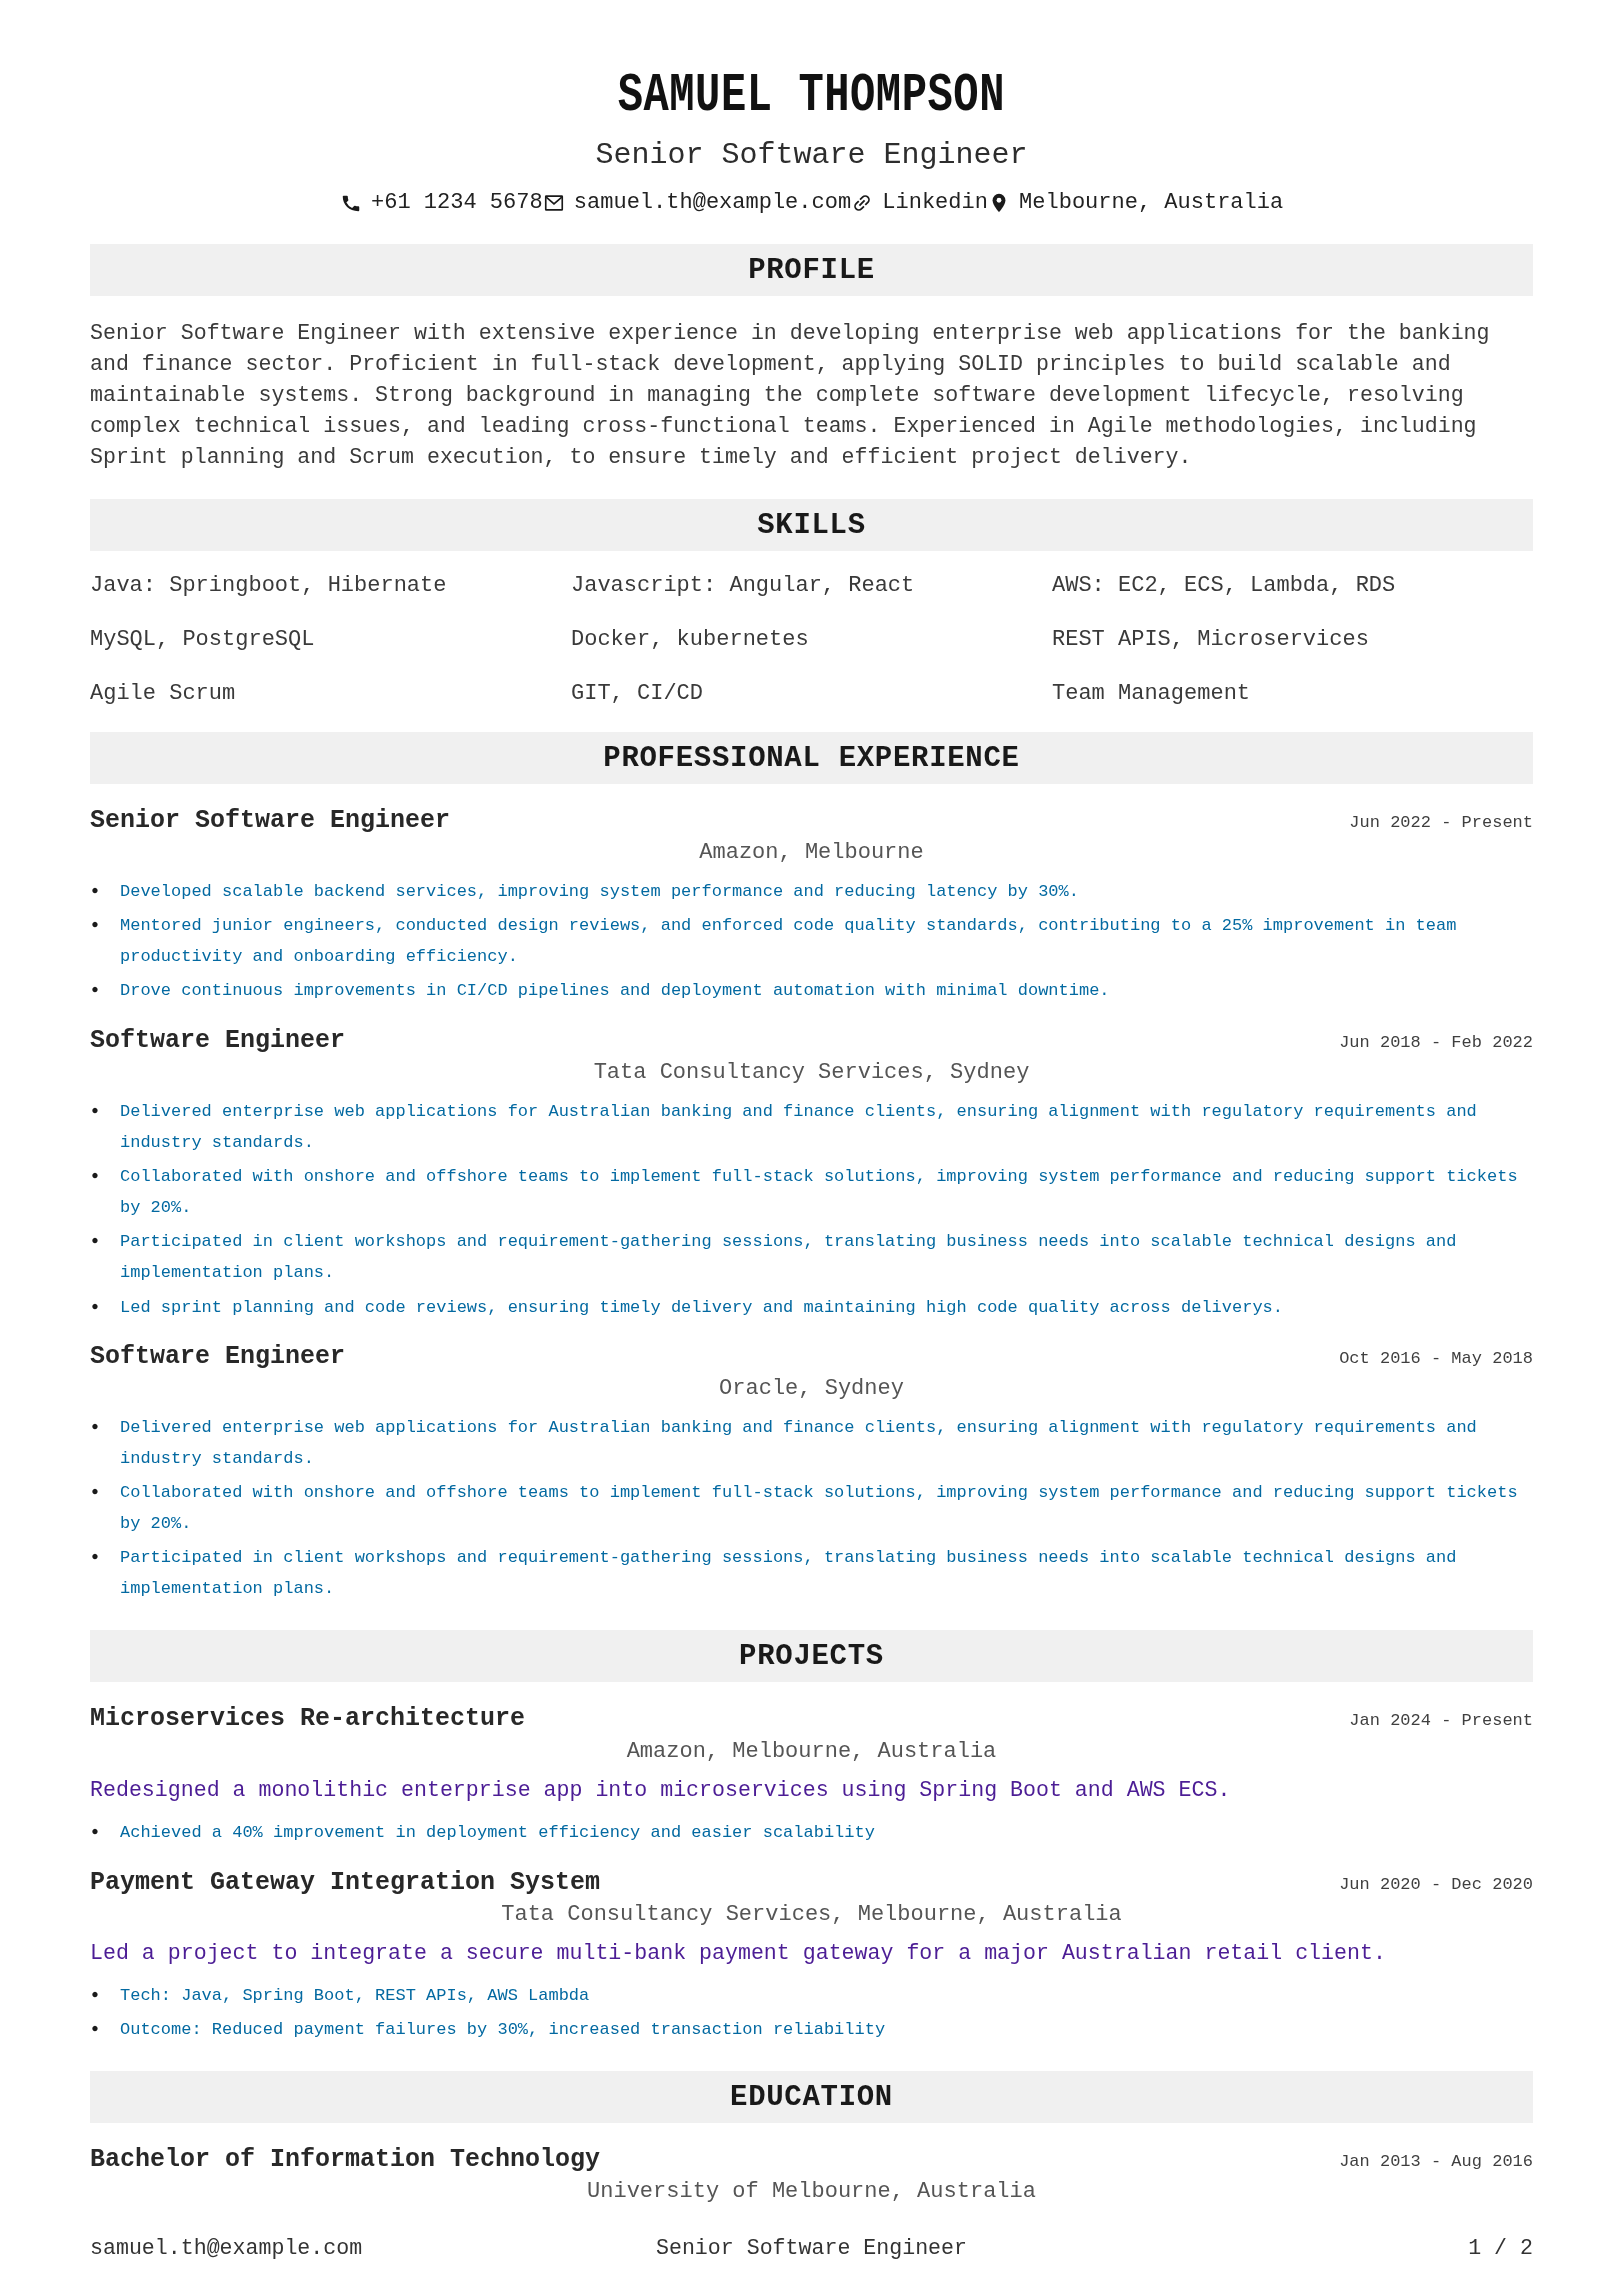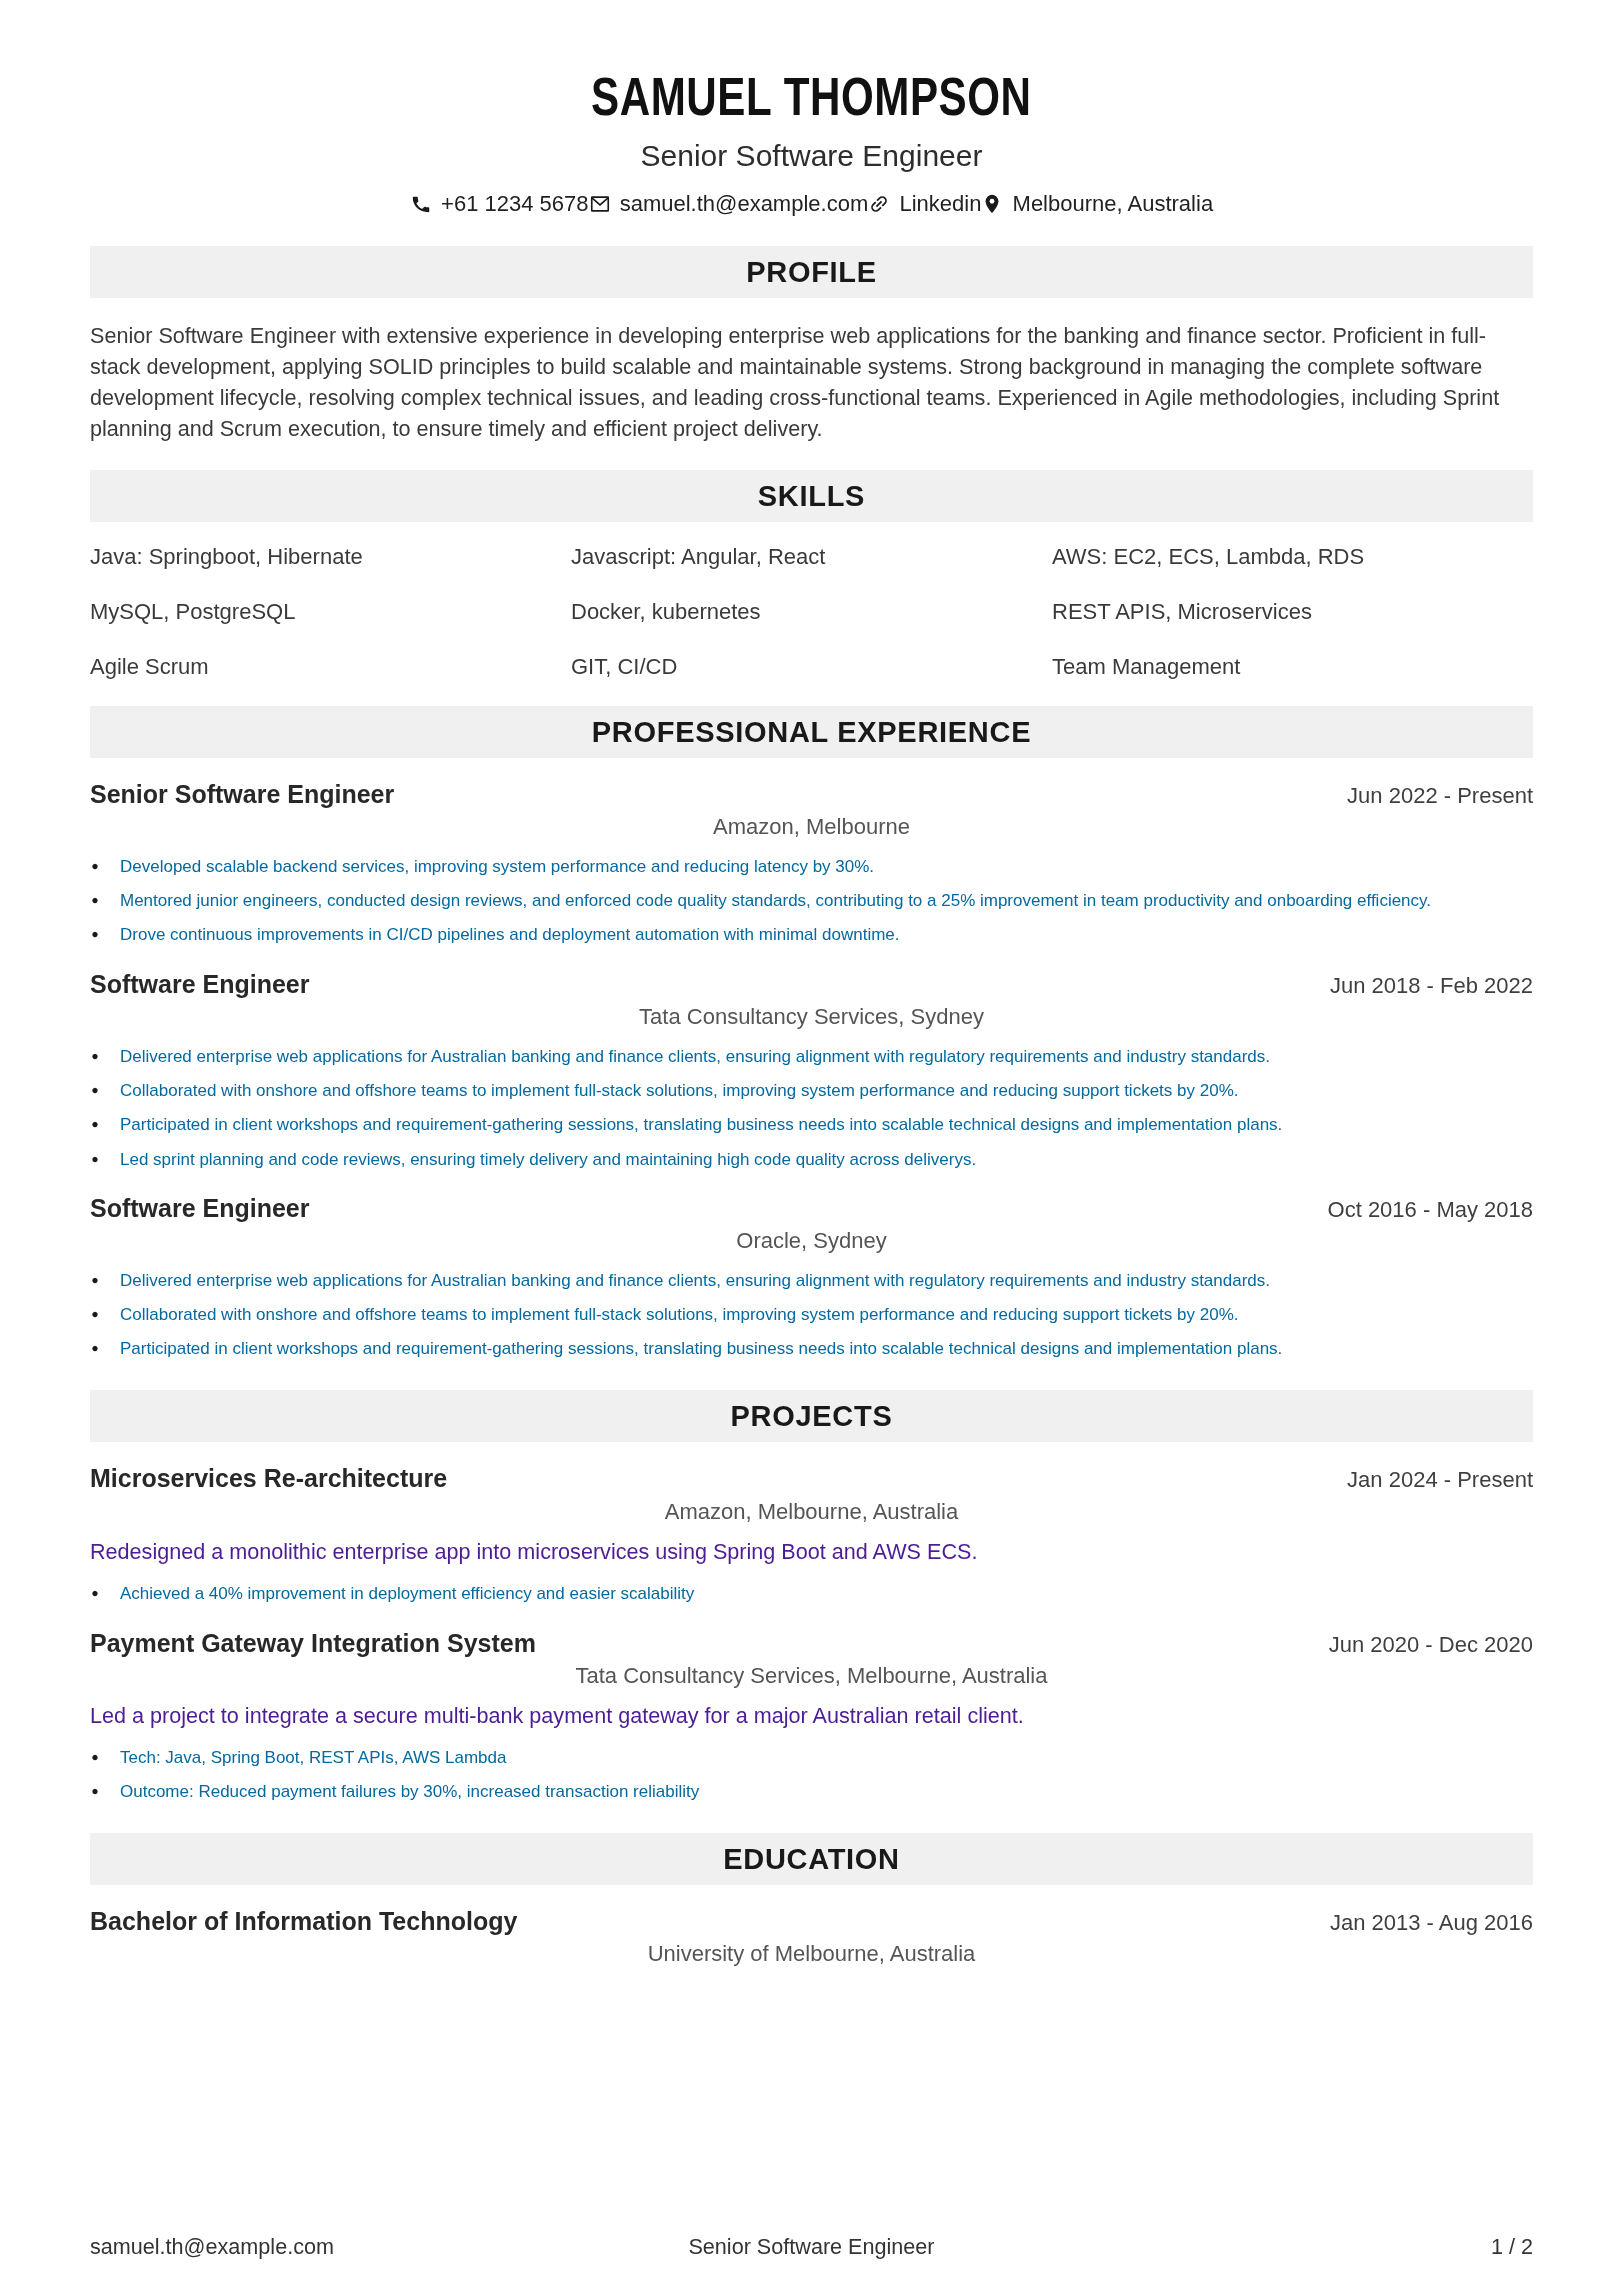--- a/index.html
+++ b/index.html
@@ -3,21 +3,21 @@
 <meta charset="utf-8">
 <style>
   html, body { margin: 0; padding: 0; background: #ffffff; }
   * { box-sizing: border-box; }
   .page {
     position: relative;
     width: 1623px;
     height: 2295px;
     background: #ffffff;
     overflow: hidden;
-    font-family: Liberation Sans, sans-serif;
+    font-family: Liberation Mono, monospace;
     color: #3a3a3a;
   }
   .content { padding: 0 90px; }
 
   
   .header { padding-top: 65px; text-align: center; }
   .name { margin: 0; font-size: 54px; font-weight: 700; color: #111111; letter-spacing: 0.7px; }
   .name-inner { display: inline-block; transform: scaleX(0.78); transform-origin: center; white-space: nowrap; }
   .subtitle { margin-top: 11.8px; font-size: 30px; font-weight: 400; color: #2d2d2d; }
   .contact-row {
@@ -44,21 +44,21 @@
   
   .skills-grid {
     display: grid; grid-template-columns: 1fr 1fr 1fr;
     row-gap: 29px; font-size: 22px; color: #3a3a3a;
   }
 
   
   .entry { margin-bottom: 19.6px; }
   .entry-head { display: flex; justify-content: space-between; align-items: baseline; }
   .entry-title { font-size: 25px; font-weight: 700; color: #282828; }
-  .entry-dates { font-size: 22px; color: #3f3f3f; white-space: nowrap; }
+  .entry-dates { font-size: 17px; color: #3f3f3f; white-space: nowrap; }
   .entry-company { margin-top: 5.2px; font-size: 22px; color: #555555; text-align: center; }
   .entry-desc { margin: 11.8px 0 0 0; font-size: 21.6px; line-height: 31px; color: #4c1d95; }
   ul.bullets { margin: 10.5px 0 0 0; padding: 0; list-style: none; }
   ul.bullets li {
     position: relative; padding-left: 30px; margin-bottom: 3.3px;
     font-size: 17px; line-height: 31px; color: #0369a1;
   }
   ul.bullets li::before {
     content: "●"; position: absolute; left: 1.3px; top: 0;
     font-size: 12.4px; line-height: 31px; color: #1a1a1a;

